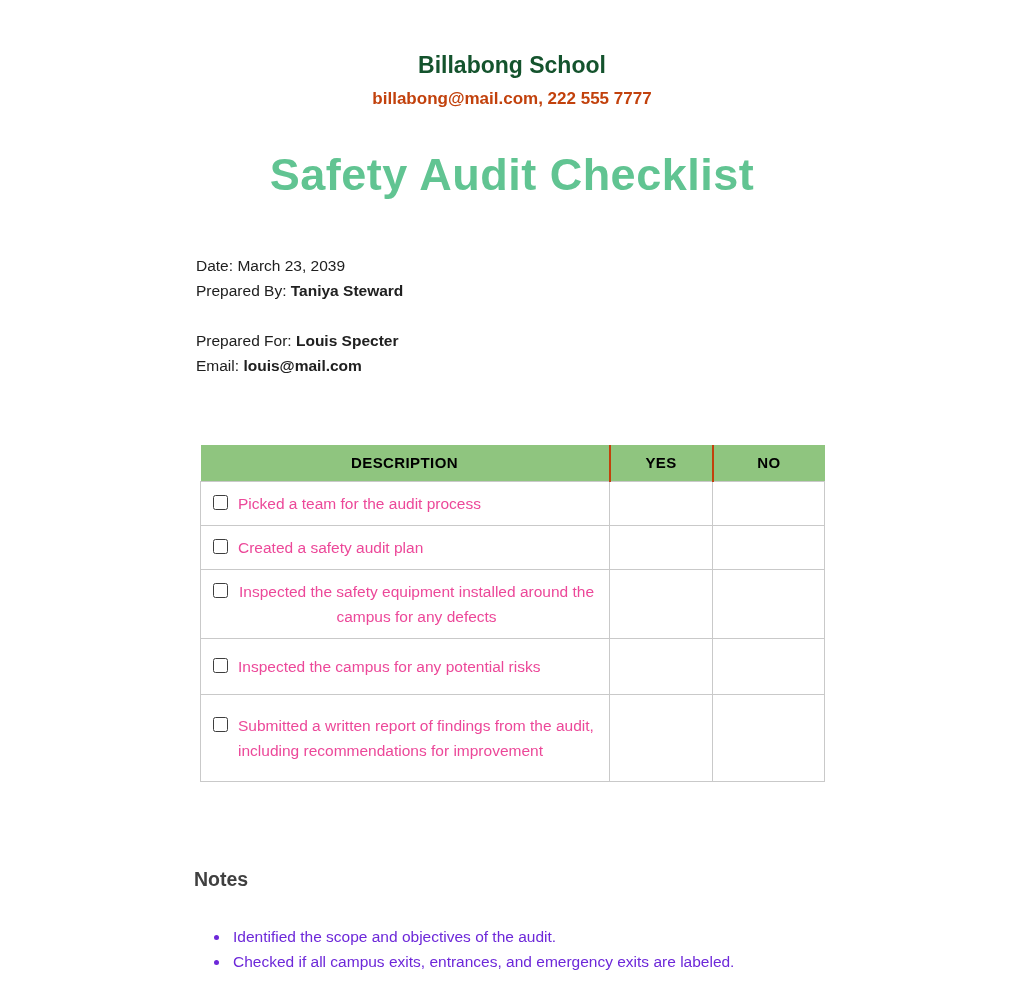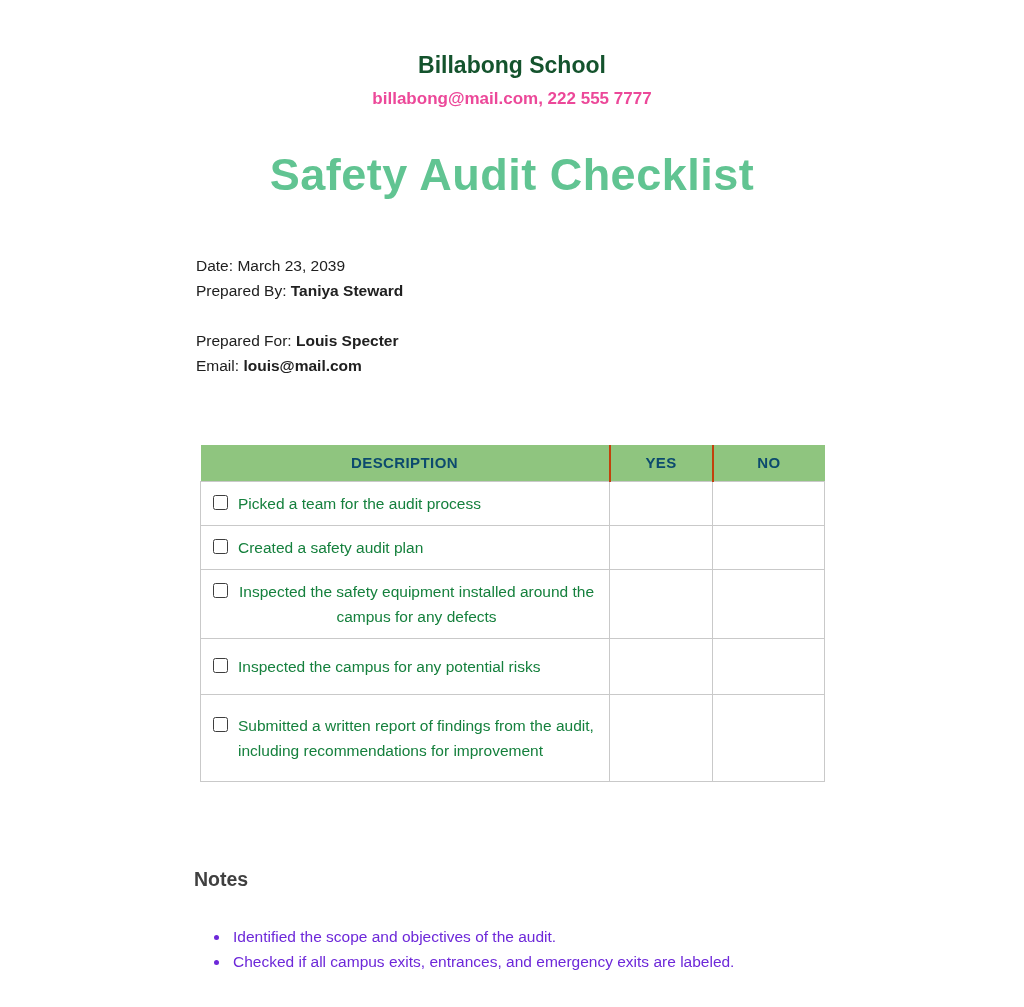--- a/index.html
+++ b/index.html
@@ -21,21 +21,21 @@
   
   .school-name {
     text-align: center;
     color: #14532d;
     font-size: 23px;
     font-weight: 700;
     line-height: 26px;
   }
   .contact-line {
     text-align: center;
-    color: #ec4899;
+    color: #c2410c;
     font-size: 17px;
     font-weight: 700;
     margin-top: 10px;
     line-height: 22px;
   }
   
   .doc-title {
     margin: 39px 0 0 0;
     text-align: center;
     color: #61c492;
@@ -59,21 +59,21 @@
     margin-top: 67px;
     width: 624px;
     border-collapse: collapse;
     table-layout: fixed;
   }
   col.c-desc { width: 409px; }
   col.c-yes  { width: 103px; }
   col.c-no   { width: 112px; }
   table.checklist thead th {
     background: #8fc57f;
-    color: #0c4a6e;
+    color: #000000;
     font-size: 15px;
     font-weight: 700;
     letter-spacing: 0.4px;
     height: 36px;
     text-align: center;
     padding: 0;
   }
   table.checklist thead th + th { border-left: 2px solid #c2410c; }
   table.checklist tbody td {
     border: 1px solid #c9c9c9;
@@ -97,21 +97,21 @@
     height: 15px;
     border: 1.6px solid #3e3e3e;
     border-radius: 2.5px;
     margin-top: 4px;
     background: #ffffff;
     cursor: pointer;
   }
   .desc-text {
     font-size: 15.5px;
     line-height: 25px;
-    color: #15803d;
+    color: #ec4899;
   }
   
   .notes-heading {
     margin: 86px 0 0 -6px;
     color: #404040;
     font-size: 19.5px;
     font-weight: 700;
     line-height: 23px;
   }
   ul.notes-list {

